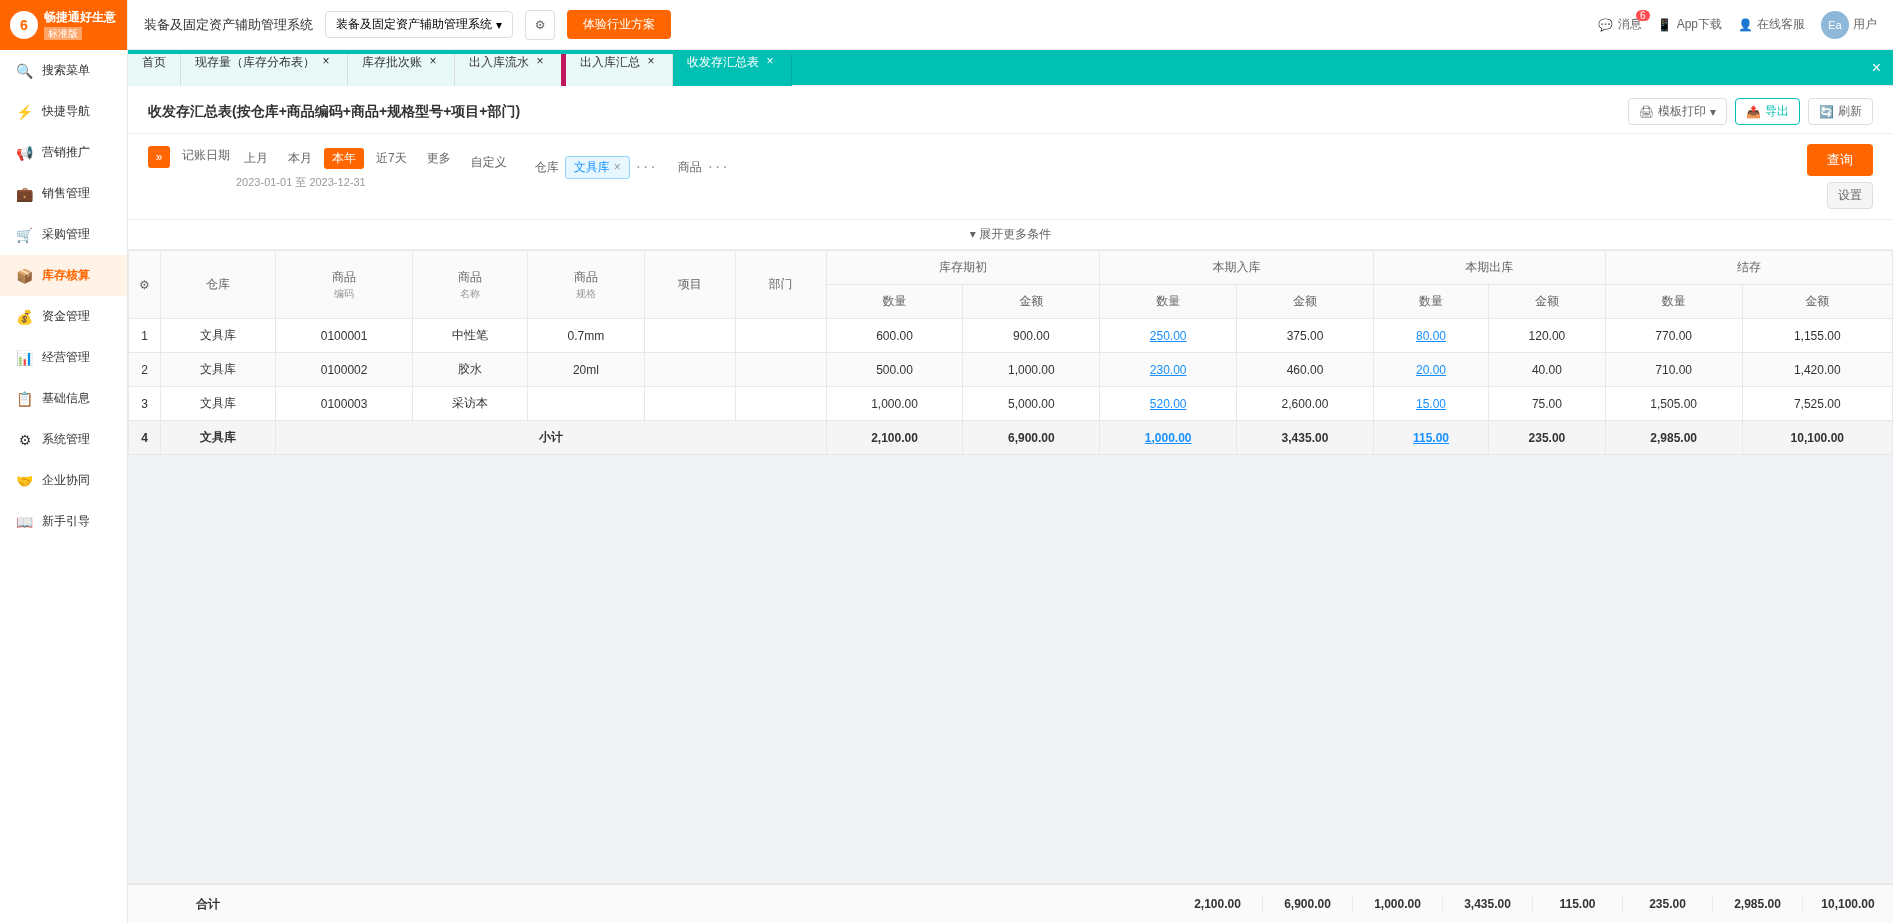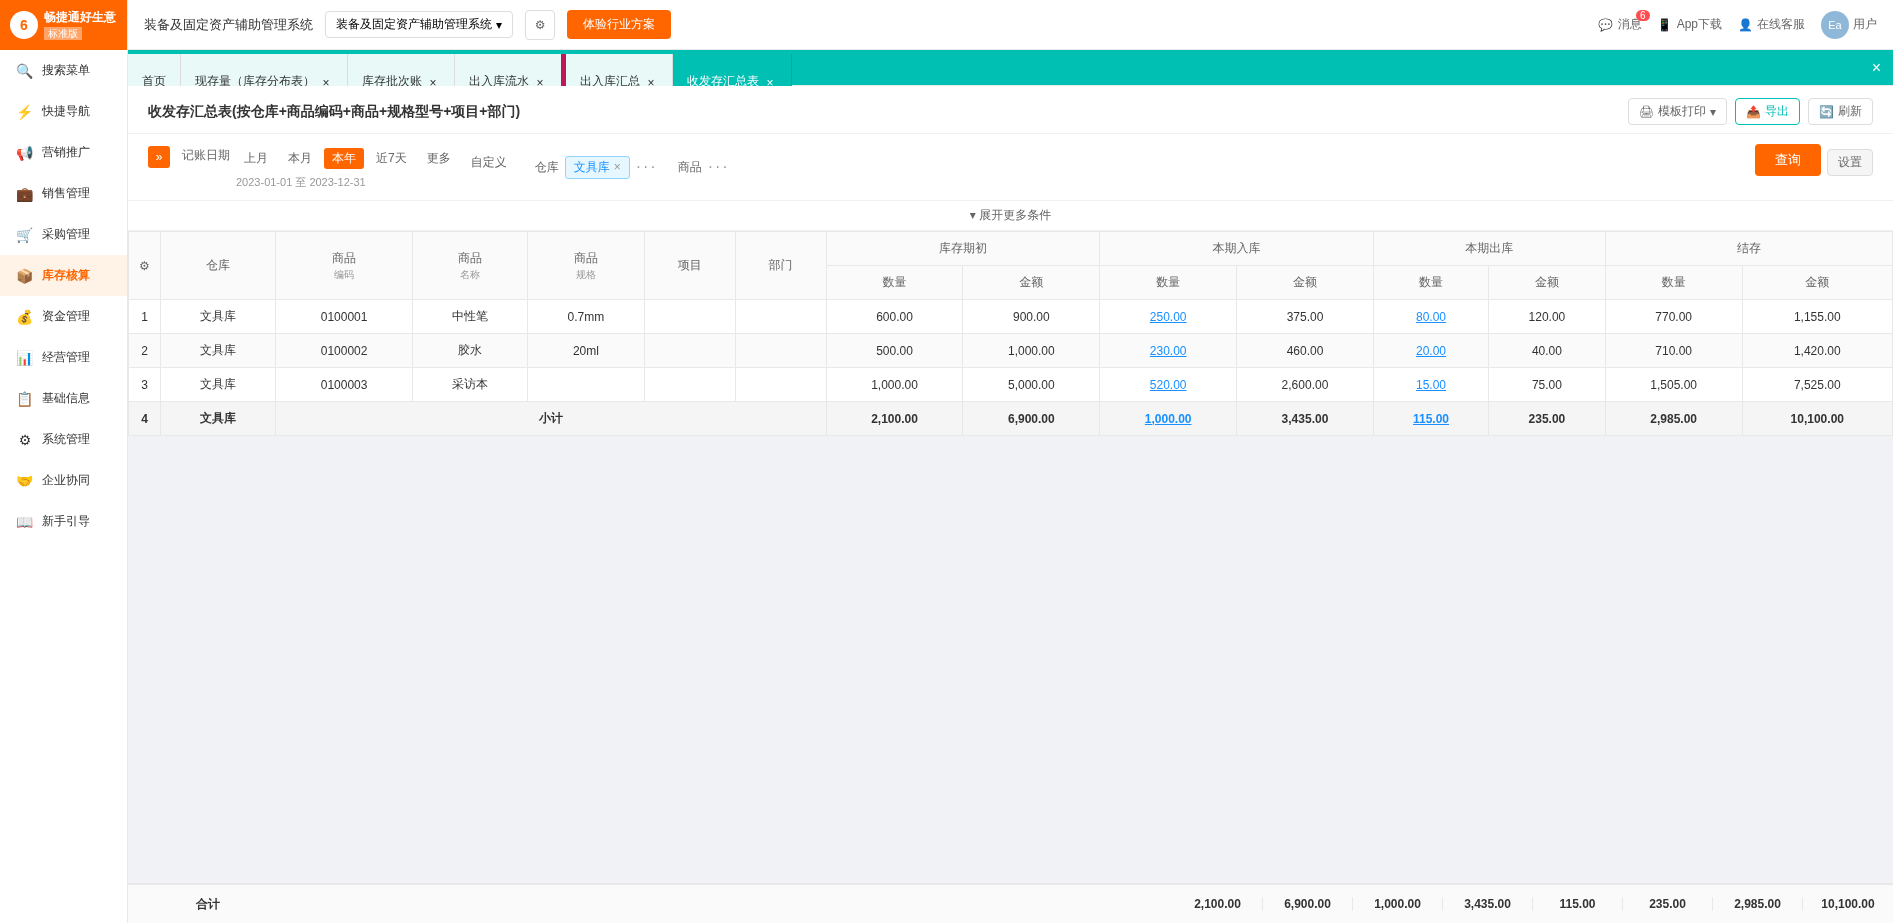--- a/index.html
+++ b/index.html
@@ -25,21 +25,21 @@
     .settings-btn { width: 30px; height: 30px; border: 1px solid #ddd; border-radius: 4px; display: flex; align-items: center; justify-content: center; cursor: pointer; color: #666; }
     .trial-btn { background: #ff6600; color: #fff; border: none; padding: 6px 16px; border-radius: 4px; cursor: pointer; font-size: 12px; }
     .top-header-right { display: flex; align-items: center; gap: 16px; color: #666; font-size: 12px; }
     .top-right-item { display: flex; align-items: center; gap: 4px; cursor: pointer; position: relative; }
     .badge { background: #ff4d4f; color: #fff; border-radius: 8px; padding: 0 4px; font-size: 10px; position: absolute; top: -6px; right: -8px; min-width: 14px; text-align: center; }
     .avatar { width: 28px; height: 28px; background: #ddd; border-radius: 50%; display: flex; align-items: center; justify-content: center; font-size: 11px; color: #fff; overflow: hidden; }
     .avatar-img { background: #b0c4de; }
 
     
     .tabs-bar { background: #fff; display: flex; align-items: center; border-bottom: 1px solid #e8e8e8; flex-shrink: 0; height: 36px; }
-    .tab { display: flex; align-items: flex-end; gap: 4px; padding: 0 14px; height: 36px; cursor: pointer; font-size: 12px; color: #666; border-right: 1px solid #e8e8e8; white-space: nowrap; margin-top: 8px; }
+    .tab { display: flex; align-items: flex-start; gap: 4px; padding: 0 14px; height: 36px; cursor: pointer; font-size: 12px; color: #666; border-right: 1px solid #e8e8e8; white-space: nowrap; margin-top: 8px; }
     .tab.active { background: #00bfb3; color: #fff; }
     .tab-close-btn { display: flex; align-items: center; justify-content: center; width: 14px; height: 14px; border-radius: 50%; }
     .tabs-close-all { margin-left: auto; padding: 0 16px; color: #666; cursor: pointer; font-size: 18px; }
 
     
     .page-content { flex: 1; overflow-y: auto; padding: 0; background: #f0f2f5; }
 
     
     .content-card { background: #fff; margin: 0; }
 
@@ -240,21 +240,21 @@
               <span style="color:#999;font-size:16px;cursor:pointer;letter-spacing:2px;">···</span>
             </div>
 
             <div style="display:flex;align-items:center;gap:6px;">
               <span style="color:#666;font-size:12px;">商品</span>
               <span style="color:#999;font-size:16px;cursor:pointer;letter-spacing:2px;">···</span>
             </div>
           </div>
         </div>
 
-        <div style="display:flex;flex-direction:row;gap:6px;align-items:flex-end;">
+        <div style="display:flex;flex-direction:column;gap:6px;align-items:flex-end;">
           <button class="query-btn">查询</button>
           <button class="settings-small-btn">设置</button>
         </div>
       </div>
 
       <div style="text-align:center;padding:6px 0;background:#fff;border-bottom:1px solid #f0f0f0;cursor:pointer;">
         <span style="color:#666;font-size:12px;">▾ </span>
         <span style="color:#666;font-size:12px;">展开更多条件</span>
       </div>
 

